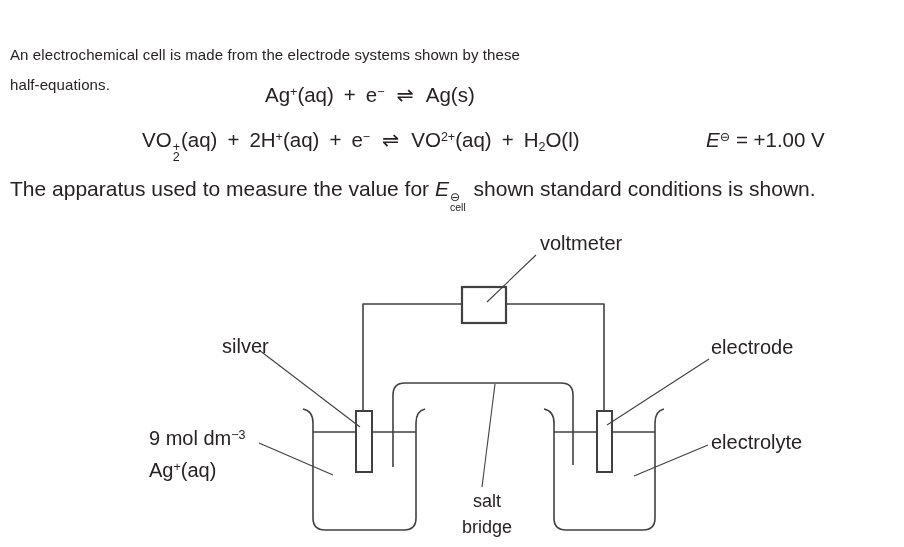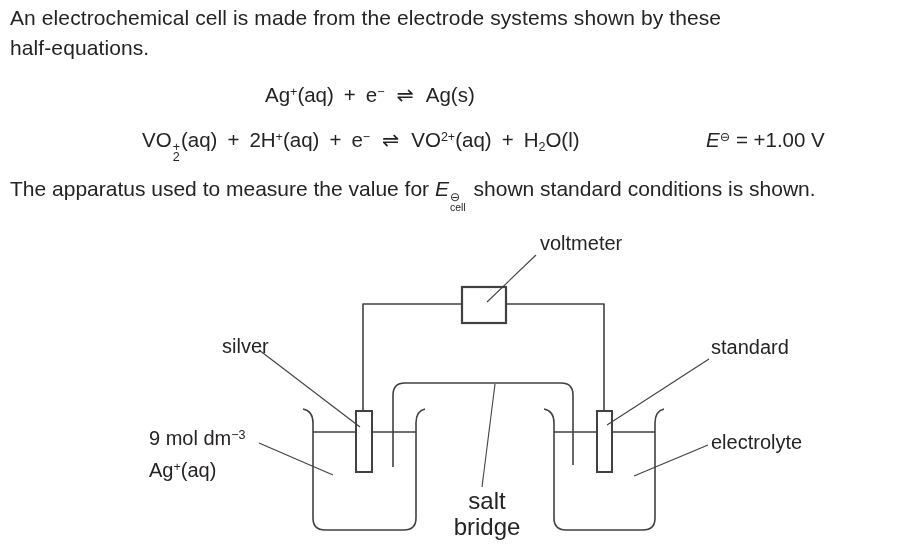--- a/index.html
+++ b/index.html
@@ -10,41 +10,41 @@
   html,body{margin:0;padding:0;background:var(--bg);}
   .page{
     position:relative;
     width:904px;height:547px;
     background:var(--bg);
     color:var(--ink);
     font-family:"Liberation Sans","DejaVu Sans",sans-serif;
     overflow:hidden;
   }
   .abs{position:absolute;}
-  .intro{font-size:21px;line-height:30px;letter-spacing:0.1px;}
+  .intro{font-size:15px;line-height:30px;letter-spacing:0.1px;margin-top:37px;}
   .note{font-size:21px;line-height:30px;}
   .equation{font-size:20.5px;line-height:26px;white-space:nowrap;}
   .evalue{font-size:20.5px;line-height:26px;white-space:nowrap;}
   .evar{font-style:italic;}
   .op{margin:0 10px;}
   .arrow{margin:0 12px;font-family:"DejaVu Sans",sans-serif;}
   .sup{font-size:12.5px;position:relative;top:-0.48em;}
   .sub{font-size:12.5px;position:relative;top:0.28em;}
   .stack{
     display:inline-flex;flex-direction:column;align-items:flex-start;
     font-size:12.5px;line-height:10px;vertical-align:-0.34em;margin:0 1px;
   }
   .stack-sm{
     display:inline-flex;flex-direction:column;align-items:flex-start;
     font-size:12px;line-height:10px;vertical-align:-0.40em;margin:0 2px 0 1px;
   }
   .stack-sm .cellsub{font-size:10.5px;}
   .dlabel{font-size:20px;line-height:26px;white-space:nowrap;}
   .dlabel-2l{font-size:20px;line-height:29px;white-space:nowrap;}
-  .salt-label{font-size:24px;line-height:26px;text-align:center;width:94px;}
+  .salt-label{font-size:18px;line-height:26px;text-align:center;width:94px;}
   svg{position:absolute;left:0;top:0;}
   .s-med{stroke:var(--line);stroke-width:1.6;fill:none;stroke-linejoin:round;}
   .s-box{stroke:var(--line);stroke-width:2.2;fill:var(--bg);}
   .s-elec{stroke:var(--line);stroke-width:2;fill:var(--bg);}
   .s-thin{stroke:var(--line);stroke-width:1.1;fill:none;}
 </style>
 </head>
 <body>
 
 <div class="page">
@@ -96,21 +96,21 @@
     <path class="s-thin" d="M 536 255 L 487 302"></path>
     <path class="s-thin" d="M 259 350 L 360 427"></path>
     <path class="s-thin" d="M 709 359 L 607 425"></path>
     <path class="s-thin" d="M 259 443 L 333 475"></path>
     <path class="s-thin" d="M 708 445 L 634 476"></path>
     <path class="s-thin" d="M 495 384 L 482 487"></path>
   </svg>
 
   <div class="abs dlabel" style="left:540px;top:230px;">voltmeter</div>
   <div class="abs dlabel" style="left:206px;top:333px;margin-left:16px;">silver</div>
-  <div class="abs dlabel" style="left:711px;top:334px;">standard</div>
+  <div class="abs dlabel" style="left:711px;top:334px;">electrode</div>
   <div class="abs dlabel-2l" style="left:149px;top:424px;">
     <span><span>9 mol dm</span><span class="sup">−3</span></span><br>
     <span><span>Ag</span><span class="sup">+</span><span>(aq)</span></span>
   </div>
   <div class="abs dlabel" style="left:711px;top:429px;">electrolyte</div>
   <div class="abs salt-label" style="left:440px;top:488px;">
     <span>salt</span><br>
     <span>bridge</span>
   </div>
 

